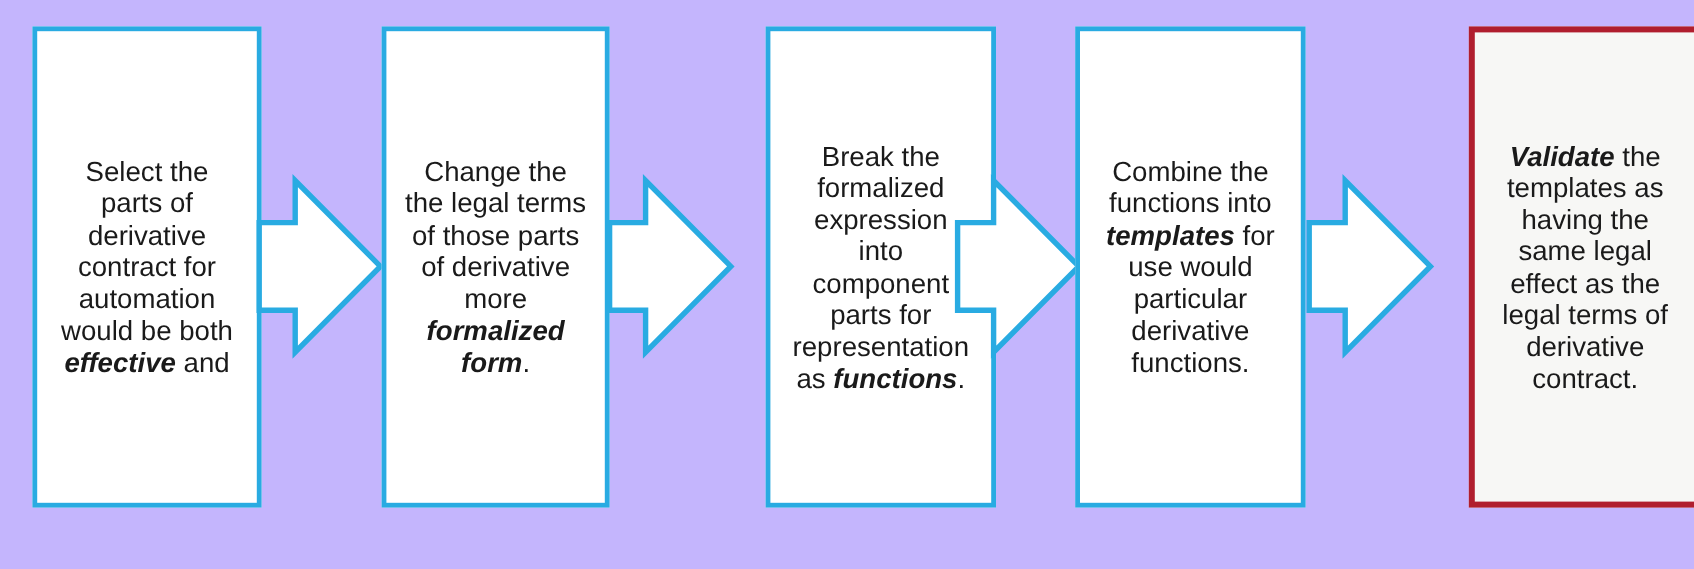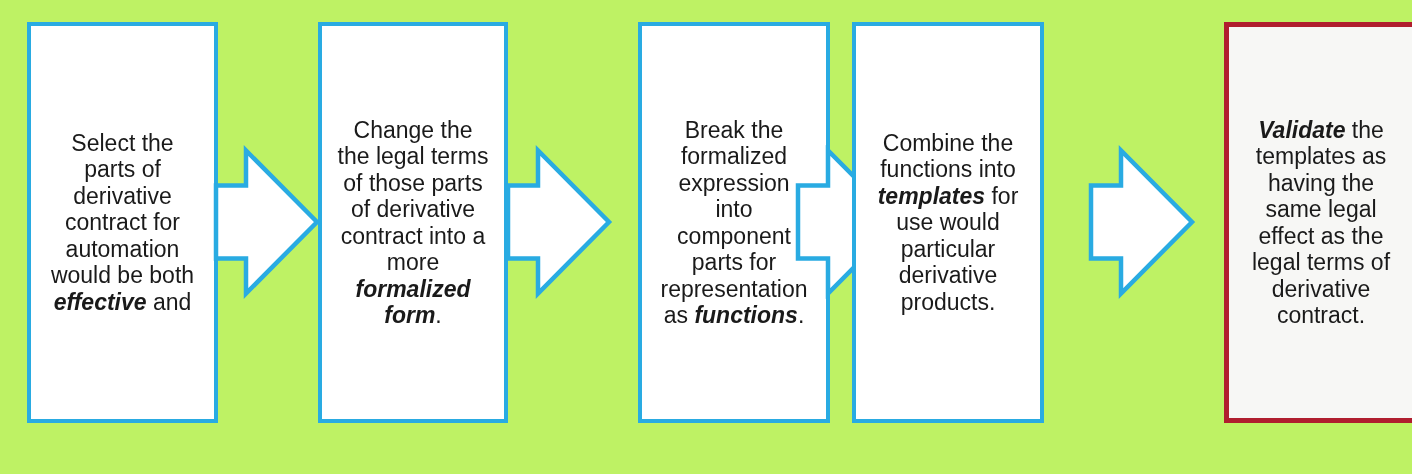--- a/index.html
+++ b/index.html
@@ -4,21 +4,21 @@
 <style>
   html, body {
     margin: 0;
     padding: 0;
     background: #ffffff;
   }
   .canvas {
     position: relative;
     width: 1412px;
     height: 474px;
-    background: #bef264;
+    background: #c4b5fd;
     font-family: "Liberation Sans", sans-serif;
     overflow: hidden;
   }
   .step-box {
     position: absolute;
     top: 22px;
     height: 401px;
     box-sizing: border-box;
     background: #ffffff;
     border: 4px solid var(--cyan, #29ABE2);
@@ -79,21 +79,20 @@
   <svg class="arrow" style="left:214px;" viewBox="0 0 106 150" preserveAspectRatio="none" aria-hidden="true">
     <polygon points="2,38.5 32,38.5 32,3.5 103,75 32,146.5 32,111.5 2,111.5"></polygon>
   </svg>
 
   <div class="step-box" style="left:318px; width:190px;">
     <div class="box-text">
         <div class="text-line"><span>Change the</span></div>
         <div class="text-line"><span>the legal terms</span></div>
         <div class="text-line"><span>of those parts</span></div>
         <div class="text-line"><span>of derivative</span></div>
-        <div class="text-line"><span>contract into a</span></div>
         <div class="text-line"><span>more</span></div>
         <div class="text-line"><span class="em">formalized</span></div>
         <div class="text-line"><span class="em">form</span><span>.</span></div>
       </div>
   </div>
 
   <svg class="arrow" style="left:506px;" viewBox="0 0 106 150" preserveAspectRatio="none" aria-hidden="true">
     <polygon points="2,38.5 32,38.5 32,3.5 103,75 32,146.5 32,111.5 2,111.5"></polygon>
   </svg>
 
@@ -107,29 +106,29 @@
         <div class="text-line"><span>parts for</span></div>
         <div class="text-line"><span>representation</span></div>
         <div class="text-line"><span>as </span><span class="em">functions</span><span>.</span></div>
       </div>
   </div>
 
   <svg class="arrow" style="left:796px;" viewBox="0 0 106 150" preserveAspectRatio="none" aria-hidden="true">
     <polygon points="2,38.5 32,38.5 32,3.5 103,75 32,146.5 32,111.5 2,111.5"></polygon>
   </svg>
 
-  <div class="step-box" style="left:852px; width:192px;">
+  <div class="step-box" style="left:896px; width:192px;">
     <div class="box-text">
         <div class="text-line"><span>Combine the</span></div>
         <div class="text-line"><span>functions into</span></div>
         <div class="text-line"><span class="em">templates</span><span> for</span></div>
         <div class="text-line"><span>use would</span></div>
         <div class="text-line"><span>particular</span></div>
         <div class="text-line"><span>derivative</span></div>
-        <div class="text-line"><span>products.</span></div>
+        <div class="text-line"><span>functions.</span></div>
       </div>
   </div>
 
   <svg class="arrow" style="left:1089px;" viewBox="0 0 106 150" preserveAspectRatio="none" aria-hidden="true">
     <polygon points="2,38.5 32,38.5 32,3.5 103,75 32,146.5 32,111.5 2,111.5"></polygon>
   </svg>
 
   <div class="step-box final" style="left:1193px; width:194px;margin-left:31px;">
     <div class="box-text">
         <div class="text-line"><span class="em">Validate</span><span> the</span></div>

